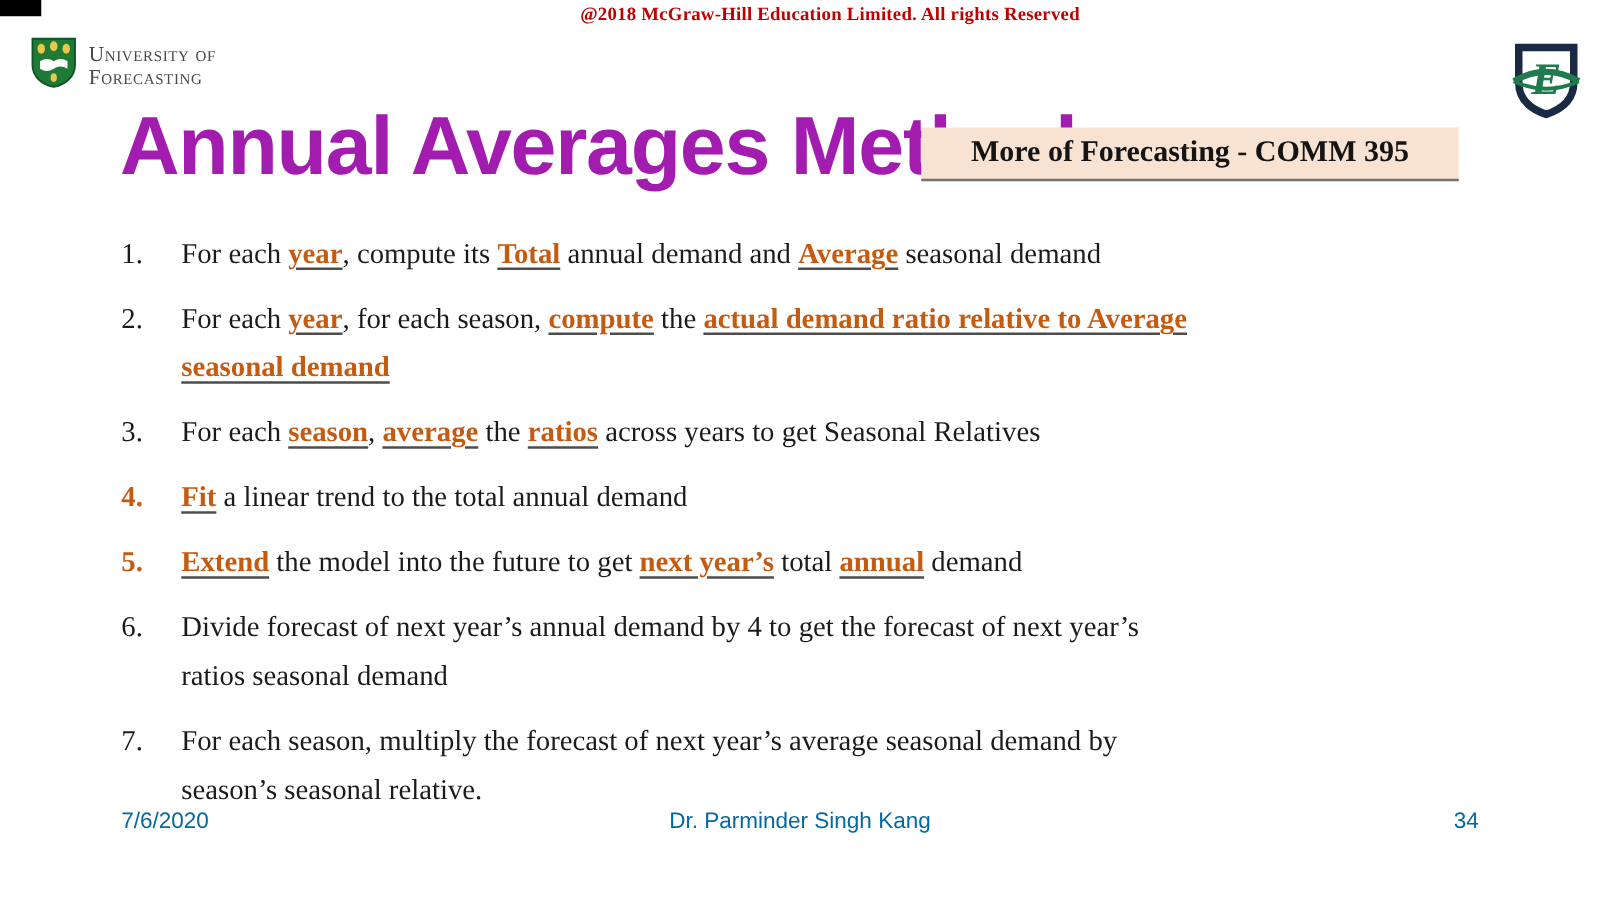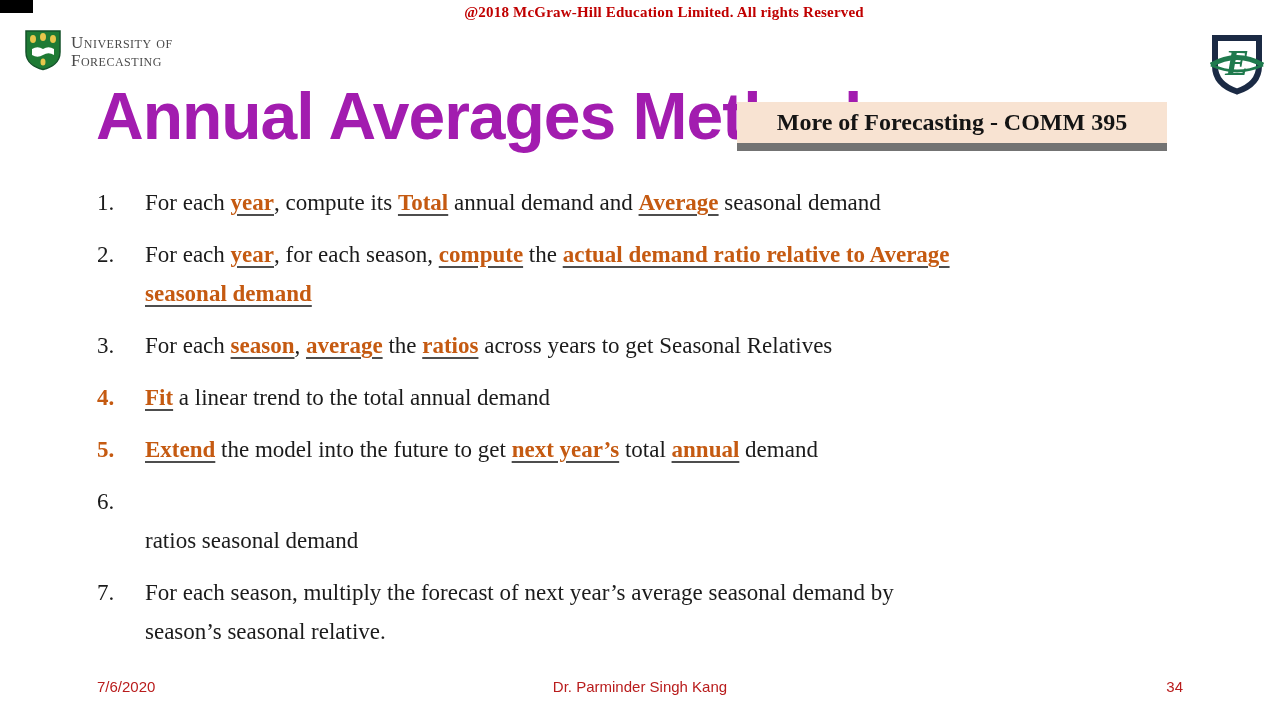--- a/index.html
+++ b/index.html
@@ -23,39 +23,39 @@
   .edw-sub .rule{flex:1;height:1px;background:#1C3557;}
   .edw-tag{margin-top:3px;border-top:1px solid #8a8a8a;padding-top:2px;color:#7a7a7a;font-size:6.5px;letter-spacing:1.6px;white-space:nowrap;}
   
   .slide-title{
     position:absolute;left:96px;top:78px;
     font-family:"Liberation Sans",sans-serif;font-weight:bold;
     font-size:66px;letter-spacing:-1px;color:#a21caf;
   }
   .badge{
     position:absolute;left:737px;top:102px;width:430px;height:41px;
-    background:#F8E3D2;border-bottom:8px solid #737373;
+    background:#F8E3D2;border-bottom:2px solid #737373;
     display:flex;align-items:center;justify-content:center;
     font-weight:bold;font-size:24px;color:#141414;
   }
   
   .list{position:absolute;left:97px;top:183px;width:1075px;}
   .list-item{display:flex;margin-bottom:13px;font-size:23px;line-height:39px;}
   .num{width:48px;flex:none;}
   .num.em-num{color:#C55A11;font-weight:bold;}
   .item-text{flex:1;}
   .em{
     color:#C55A11;font-weight:bold;
     text-decoration:underline;text-decoration-color:#4d4d4d;
     text-decoration-thickness:2px;text-underline-offset:4px;
   }
   
   .footer-date,.footer-author,.footer-page{
-    position:absolute;top:678px;color:#b91c1c;
-    font-family:"Liberation Sans",sans-serif;font-size:15px;
+    position:absolute;top:646px;color:#0369a1;
+    font-family:"Liberation Sans",sans-serif;font-size:18px;
   }
   .footer-date{left:97px;}
   .footer-author{left:0;width:100%;text-align:center;}
   .footer-page{right:97px;}
 </style>
 </head>
 <body>
 
 <div>
 
@@ -111,21 +111,21 @@
       <div class="list-item">
         <div class="num em-num">4.</div>
         <div class="item-text"><span class="em">Fit</span><span> a linear trend to the total annual demand</span></div>
       </div>
       <div class="list-item">
         <div class="num em-num">5.</div>
         <div class="item-text"><span class="em">Extend</span><span> the model into the future to get </span><span class="em">next year’s</span><span> total </span><span class="em">annual</span><span> demand</span></div>
       </div>
       <div class="list-item">
         <div class="num">6.</div>
-        <div class="item-text"><br><span>ratios seasonal demand</span></div>
+        <div class="item-text"><span>Divide forecast of next year’s annual demand by 4 to get the forecast of next year’s</span><br><span>ratios seasonal demand</span></div>
       </div>
       <div class="list-item">
         <div class="num">7.</div>
         <div class="item-text"><span>For each season, multiply the forecast of next year’s average seasonal demand by</span><br><span>season’s seasonal relative.</span></div>
       </div>
     </div>
 
   <div class="footer-date">7/6/2020</div>
   <div class="footer-author">Dr. Parminder Singh Kang</div>
   <div class="footer-page">34</div>

